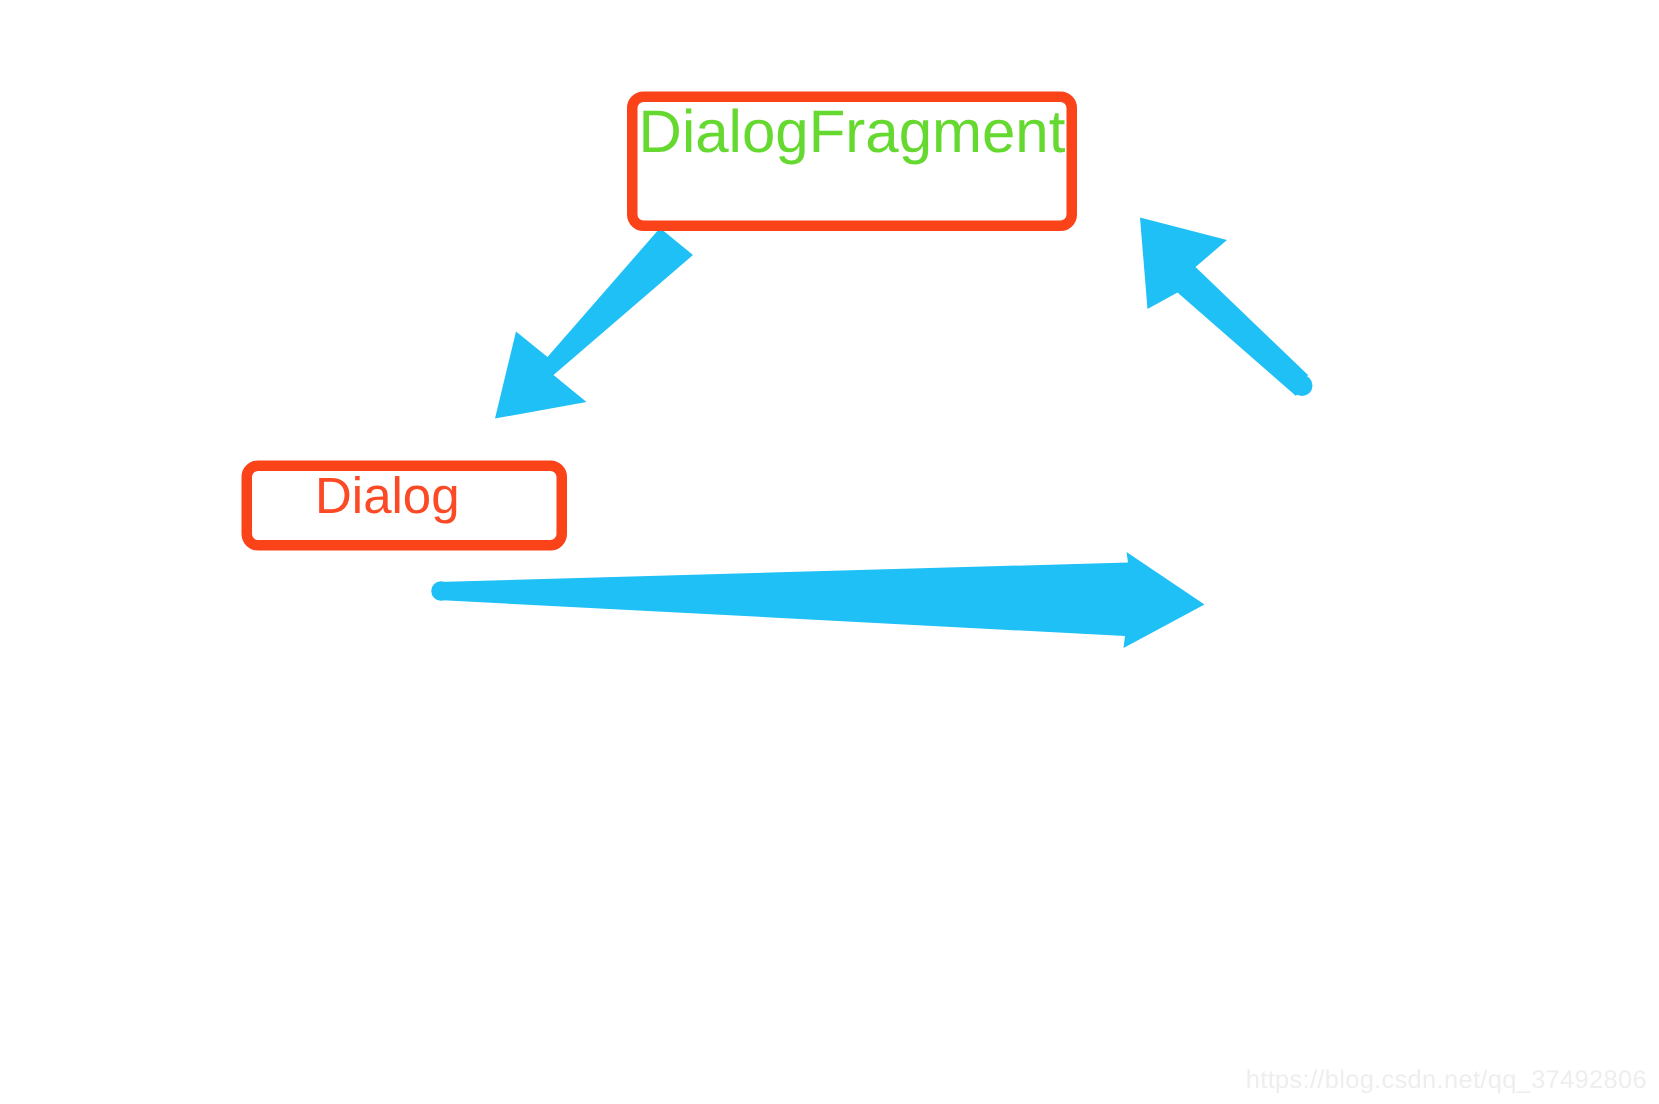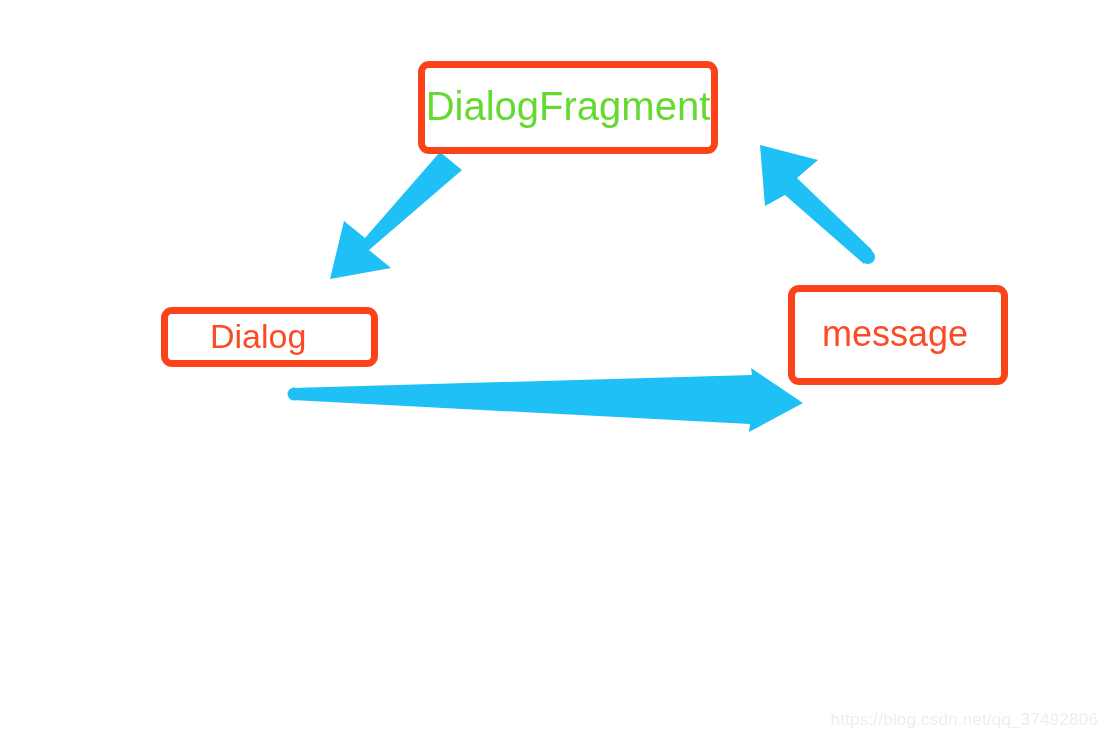--- a/index.html
+++ b/index.html
@@ -27,21 +27,21 @@
   }
   .node-box {
     position: absolute;
     box-sizing: border-box;
     background: #ffffff;
     border-style: solid;
     border-color: #fa4318;
     border-width: 7px;
     border-radius: 11px;
     display: flex;
-    align-items: center;
+    align-items: flex-start;
     z-index: 2;
   }
   .node-label {
     font-weight: 400;
     letter-spacing: 0px;
     white-space: nowrap;
     line-height: 1;
   }
   
   #node-dialogfragment {
@@ -118,19 +118,16 @@
   </svg>
 
   <div class="node-box" id="node-dialogfragment">
     <span class="node-label">DialogFragment</span>
   </div>
 
   <div class="node-box" id="node-dialog">
     <span class="node-label">Dialog</span>
   </div>
 
-  <div class="node-box" id="node-message">
-    <span class="node-label">message</span>
-  </div>
 
   <div id="watermark">https://blog.csdn.net/qq_37492806</div>
 
 </div>
 
 </body></html>

